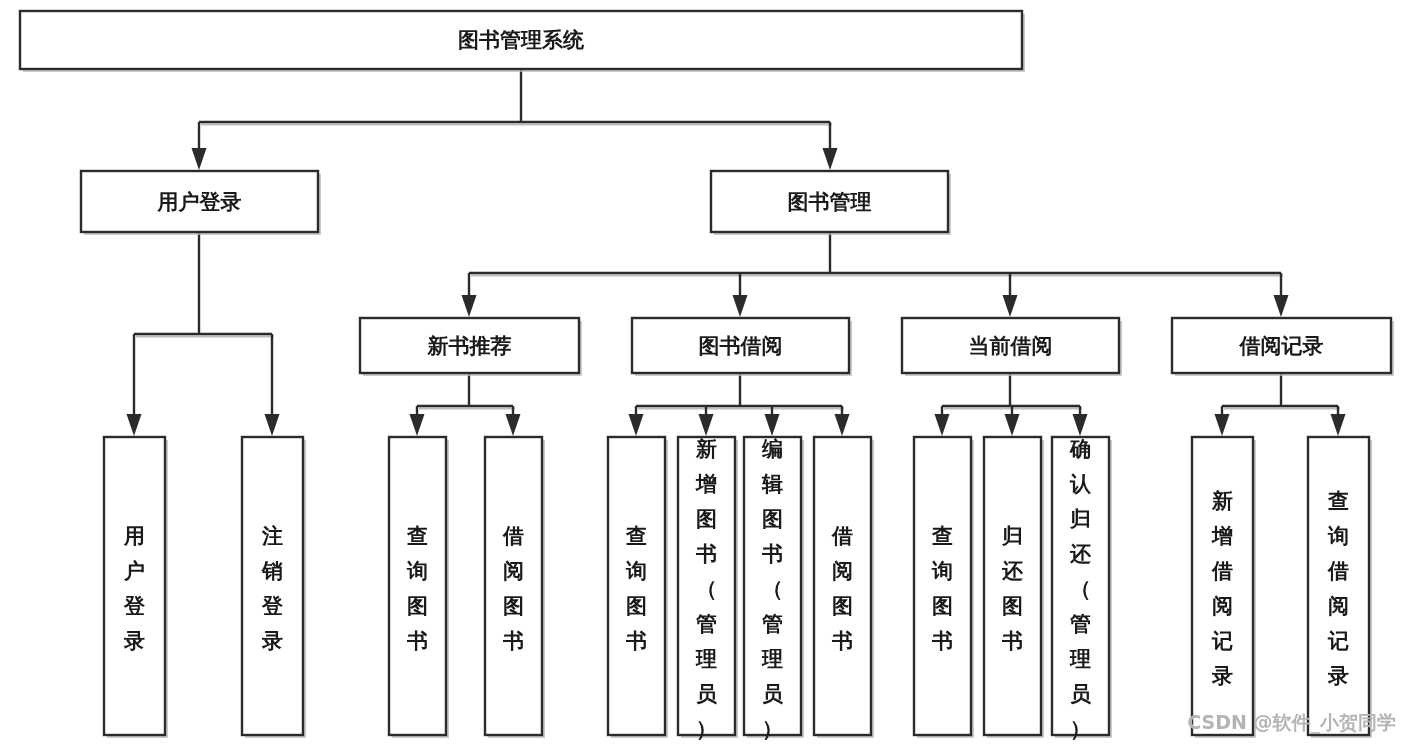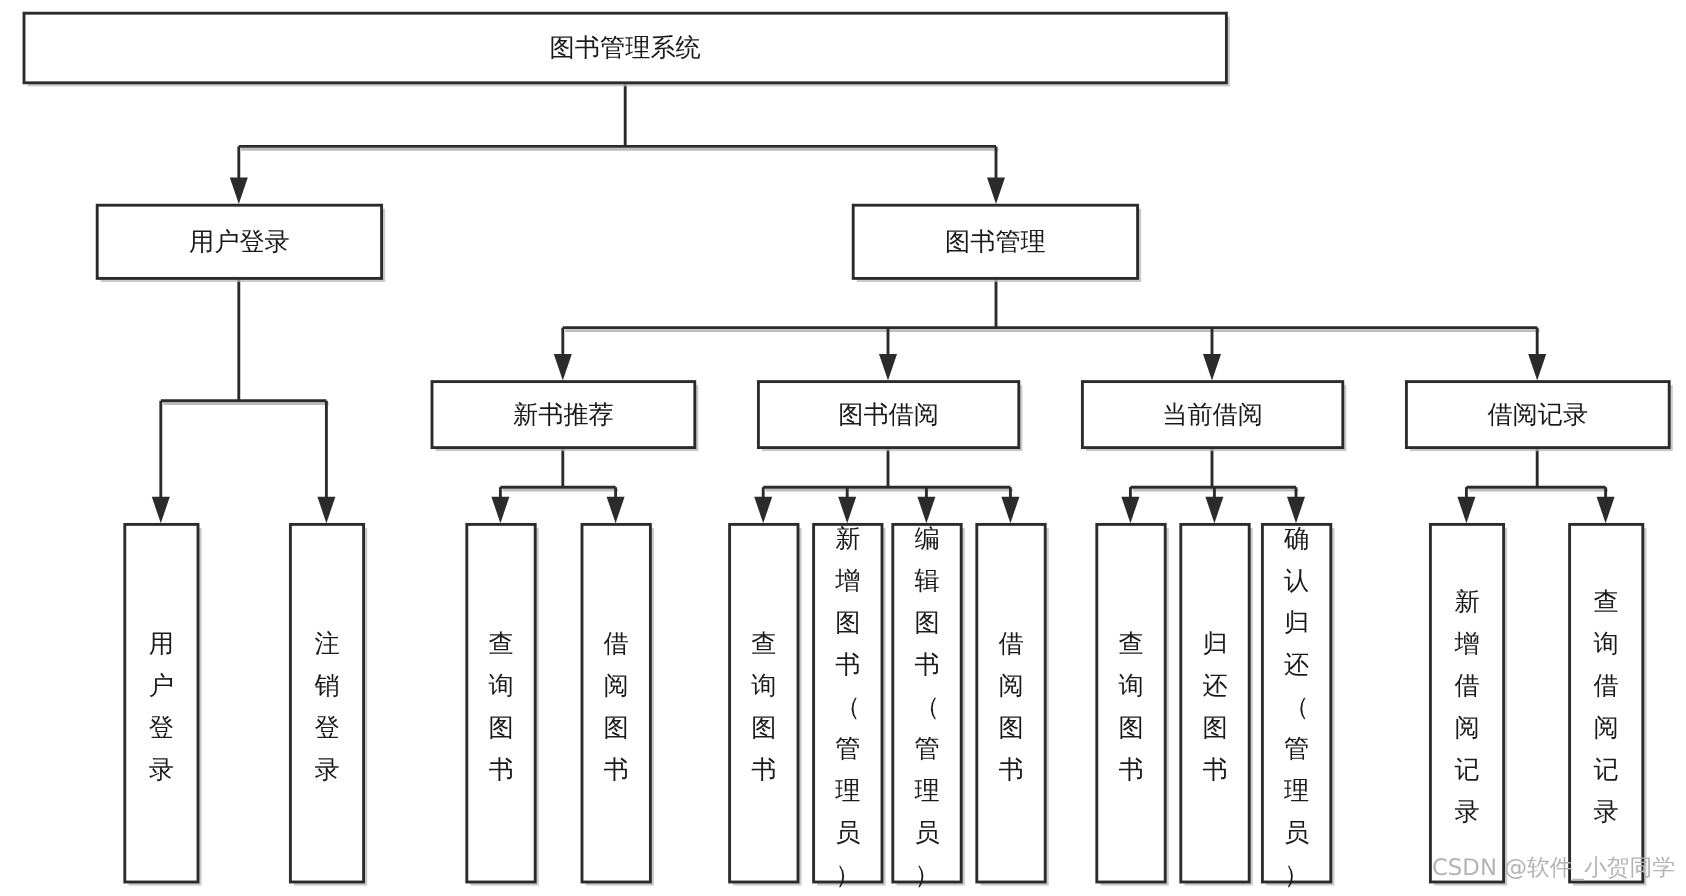--- a/index.html
+++ b/index.html
@@ -14,20 +14,21 @@
     position: relative;
     overflow: hidden;
     font-family: "DejaVu Sans", "Liberation Sans", sans-serif;
   }
   #diagram-root {
     position: absolute;
     left: 0;
     top: 0;
     width: 1318px;
     height: 747px;
+    font-weight: bold;
   }
   svg.diagram-canvas {
     display: block;
     width: 1405px;
     height: 747px;
     background: #ffffff;
   }
   .node-box {
     fill: #ffffff;
     stroke: #2b2b2b;

